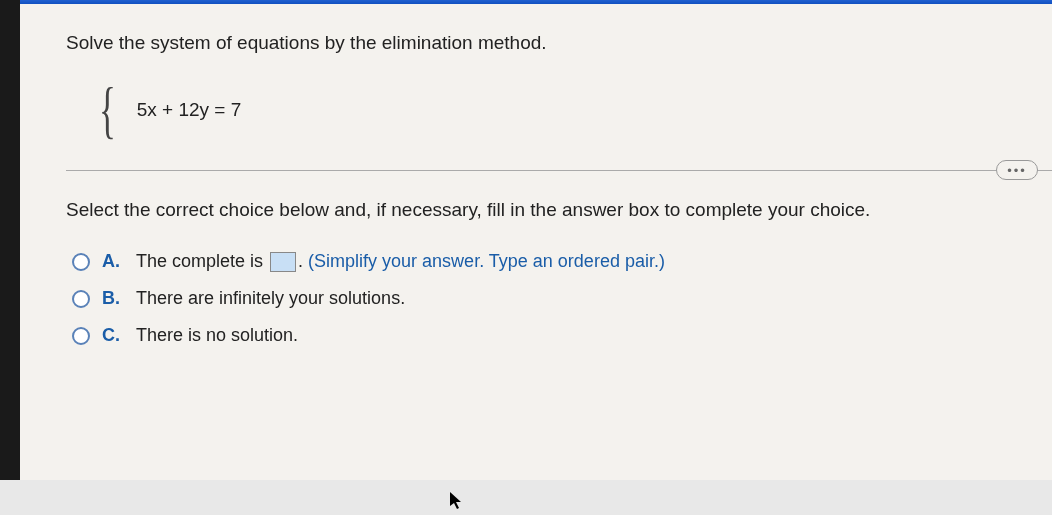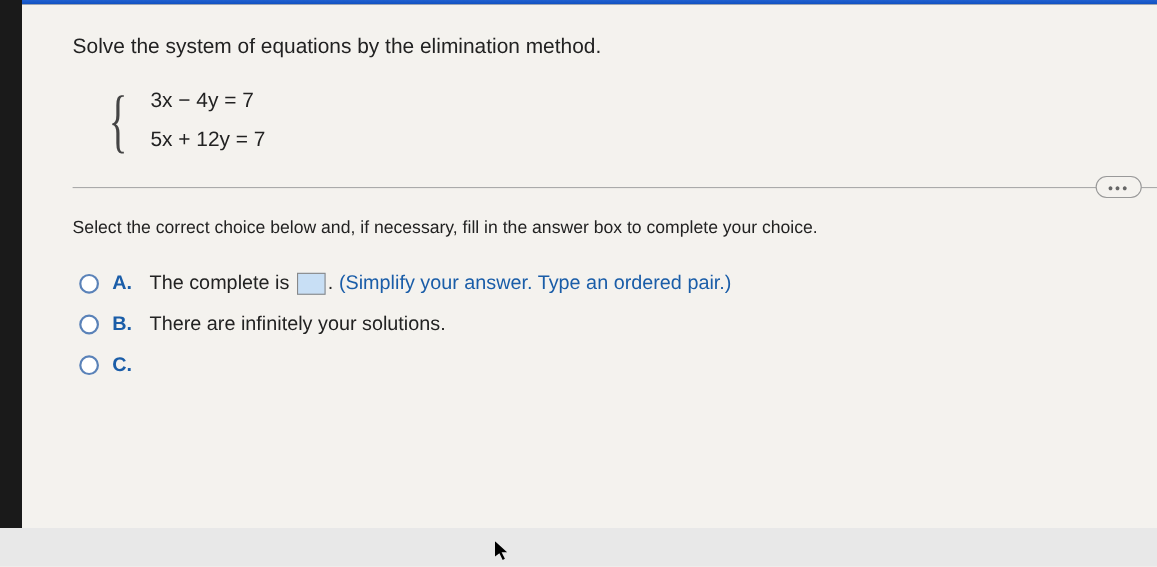--- a/index.html
+++ b/index.html
@@ -7,21 +7,21 @@
 .outer { background: #1a1a1a; padding: 0; width: 1052px; height: 480px; position: relative; }
 .blue-bar { position: absolute; top: 0; left: 20px; right: 0; height: 4px; background: linear-gradient(to bottom, #2060d0, #1050c0); }
 .panel { position: absolute; top: 4px; left: 20px; right: 0; bottom: 0; background: #f4f2ee; padding: 28px 40px 20px 46px; }
 .prompt { font-size: 19px; color: #222; margin-bottom: 24px; }
 .eq-wrap { display: flex; align-items: center; gap: 14px; margin-left: 26px; margin-bottom: 28px; }
 .brace { font-size: 64px; line-height: 64px; color: #444; font-family: 'Times New Roman', serif; transform: scaleX(0.55); }
 .eqs { display: flex; flex-direction: column; gap: 14px; }
 .eq { font-size: 19px; color: #222; }
 .hr-wrap { position: relative; height: 1px; background: #aaa; margin: 26px -40px 28px 0; }
 .more-pill { position: absolute; right: 14px; top: -10px; width: 42px; height: 20px; border: 1px solid #999; border-radius: 10px; background: #f4f2ee; display: flex; align-items: center; justify-content: center; font-size: 13px; letter-spacing: 2px; color: #666; cursor: pointer; }
-.instruct { font-size: 16px; color: #222; margin-bottom: 30px; }
+.instruct { font-size: 19px; color: #222; margin-bottom: 30px; }
 .choices { display: flex; flex-direction: column; gap: 16px; margin-left: 6px; }
 .choice { display: flex; align-items: center; gap: 12px; font-size: 18px; }
 .radio { width: 18px; height: 18px; border: 2px solid #5a82b8; border-radius: 50%; background: #fff; flex-shrink: 0; cursor: pointer; }
 .label-letter { color: #1a5da8; font-weight: bold; min-width: 22px; }
 .choice-text { color: #222; }
 .answer-box { display: inline-block; width: 26px; height: 20px; border: 1px solid #888; background: #c8dff5; vertical-align: middle; margin: 0 2px; cursor: text; }
 .hint { color: #1a5da8; margin-top: 30px; }
 .cursor { position: absolute; left: 430px; top: 488px; pointer-events: none; }
 </style>
 </head>
@@ -29,21 +29,20 @@
 
 <div class="outer">
   <div class="blue-bar"></div>
   <div class="panel">
 
     <div class="prompt">Solve the system of equations by the elimination method.</div>
 
     <div class="eq-wrap">
       <div class="brace">{</div>
       <div class="eqs">
-        <div class="eq">3x − 4y = 7</div>
         <div class="eq">5x + 12y = 7</div>
       </div>
     </div>
 
     <div class="hr-wrap">
       <div class="more-pill">
         <span>•••</span>
       </div>
     </div>
 
@@ -61,20 +60,21 @@
 
       <div class="choice">
         <div class="radio"></div>
         <span class="label-letter">B.</span>
         <span class="choice-text">There are infinitely your solutions.</span>
       </div>
 
       <div class="choice">
         <div class="radio"></div>
         <span class="label-letter">C.</span>
+        <span class="choice-text">There is no solution.</span>
       </div>
 
     </div>
 
     <svg class="cursor" width="16" height="20" viewBox="0 0 16 20">
       <path d="M0 0 L0 14 L4 11 L7 17 L9 16 L6 10 L11 10 Z" fill="#000"></path>
     </svg>
 
   </div>
 </div>

